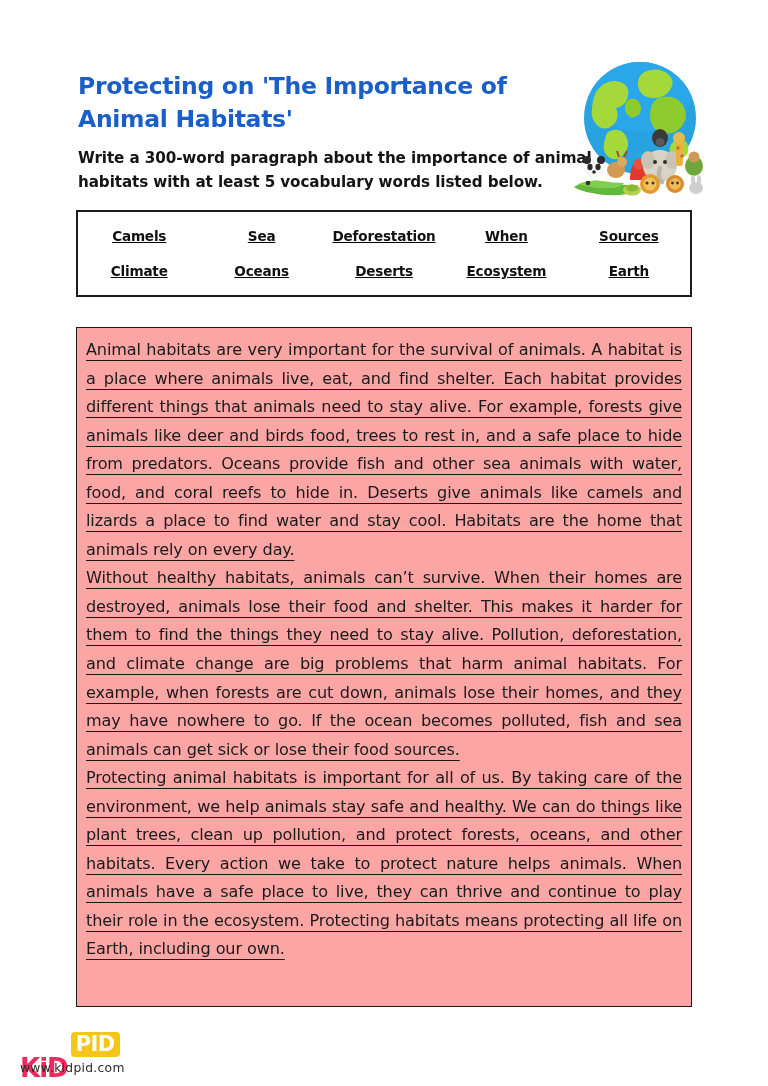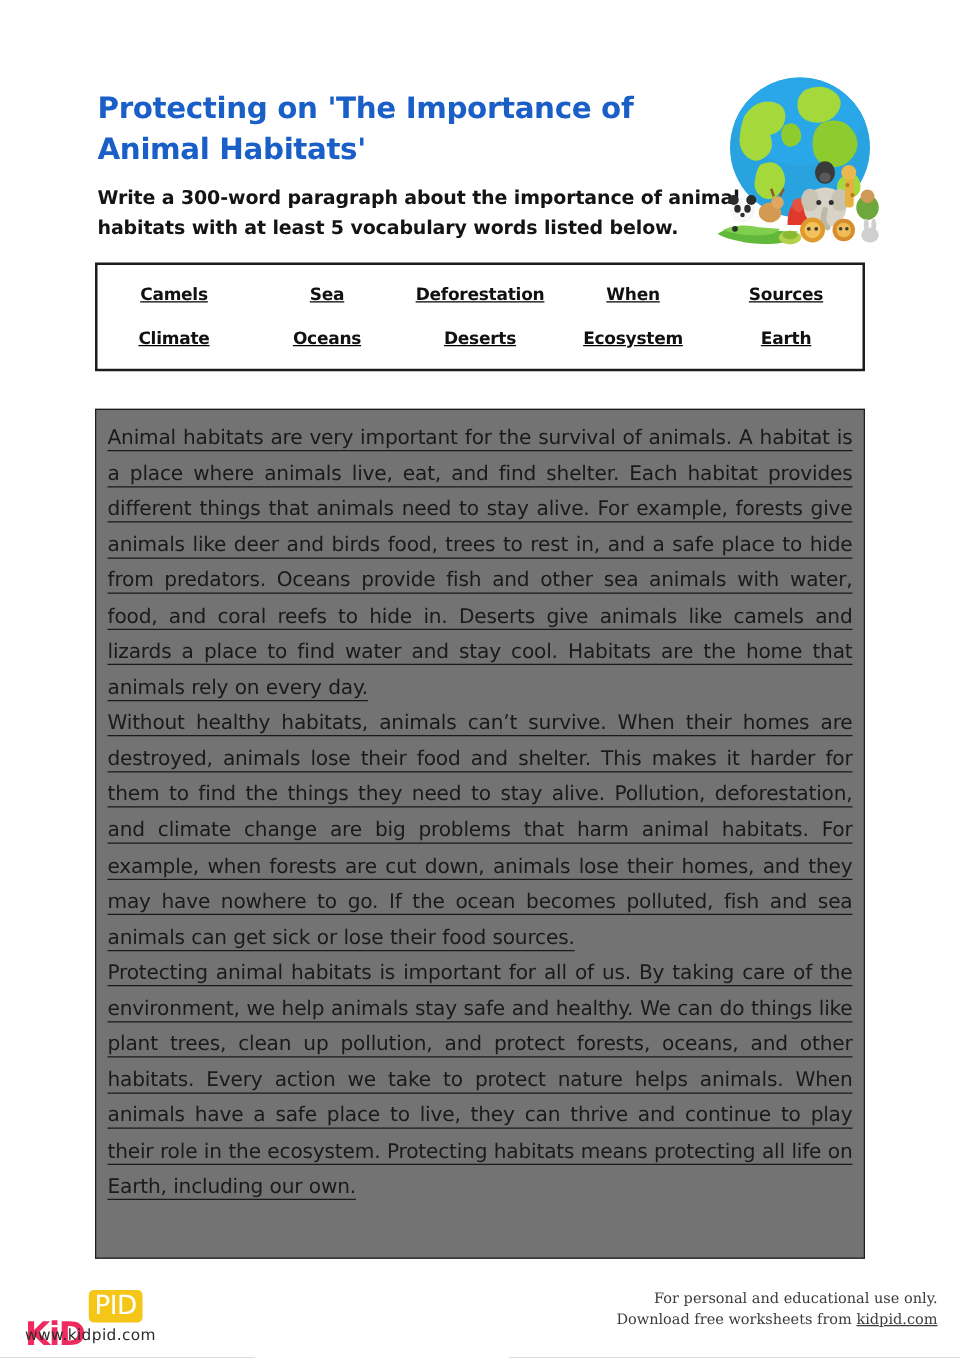--- a/index.html
+++ b/index.html
@@ -88,21 +88,21 @@
   }
 
   
   #essay-box {
     position: absolute;
     left: 76px;
     top: 327px;
     width: 616px;
     height: 680px;
     border: 1.6px solid #1c1c1c;
-    background: #737373;
+    background: #fca5a5;
     padding: 8px 9px 2px 9px;
     overflow: hidden;
   }
   .essay-para {
     font-family: "DejaVu Sans", sans-serif;
     font-size: 16.1px;
     line-height: 28.55px;
     color: #1a1a1a;
     text-align: justify;
     text-align-last: left;
@@ -144,21 +144,21 @@
   }
   #logo-pid-box {
     margin-left: 3px;
     background: #f5c518;
     border-radius: 4px;
     padding: 1px 5px 2px 5px;
   }
   #logo-pid {
     font-family: "DejaVu Sans", sans-serif;
     font-size: 21px;
-    font-weight: normal;
+    font-weight: bold;
     color: #ffffff;
     letter-spacing: -0.5px;
     line-height: 22px;
   }
   #logo-url {
     margin-top: 2px;
     font-family: "DejaVu Sans", sans-serif;
     font-size: 12.3px;
     color: #2b2b2b;
     letter-spacing: 0.3px;
@@ -283,19 +283,13 @@
   <div id="logo-block">
     <div id="logo-mark">
       <span id="logo-kid">KiD</span>
       <span id="logo-pid-box">
         <span id="logo-pid">PID</span>
       </span>
     </div>
     <div id="logo-url">www.kidpid.com</div>
   </div>
 
-  <div id="footer-notice">
-    <div>For personal and educational use only.</div>
-    <div>
-      <span>Download free worksheets from </span><span class="link">kidpid.com</span>
-    </div>
-  </div>
 </div>
 
 </body></html>

